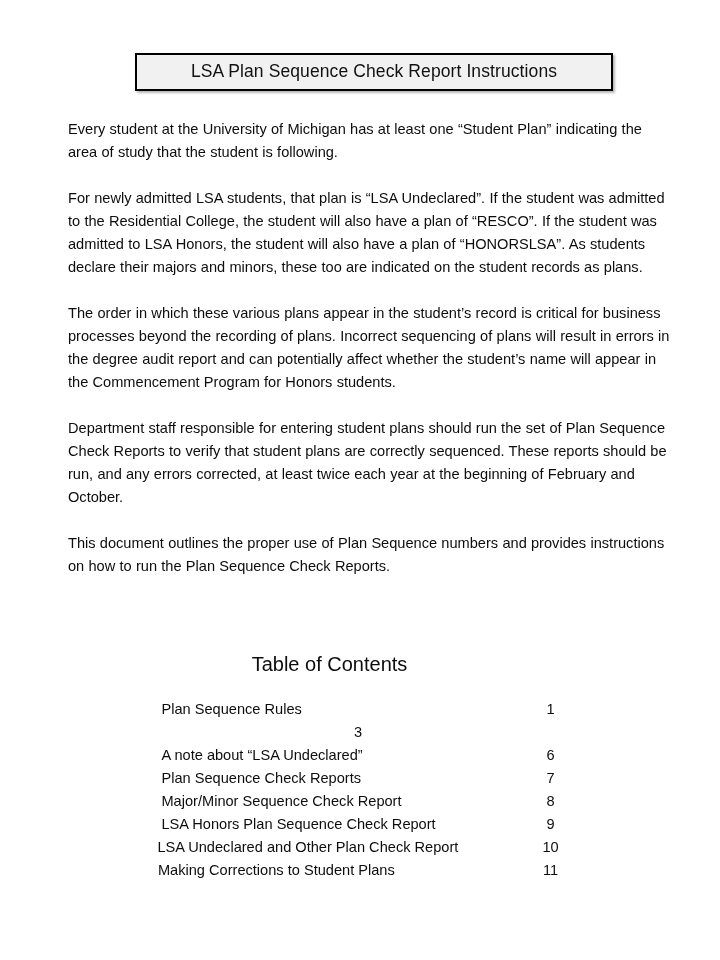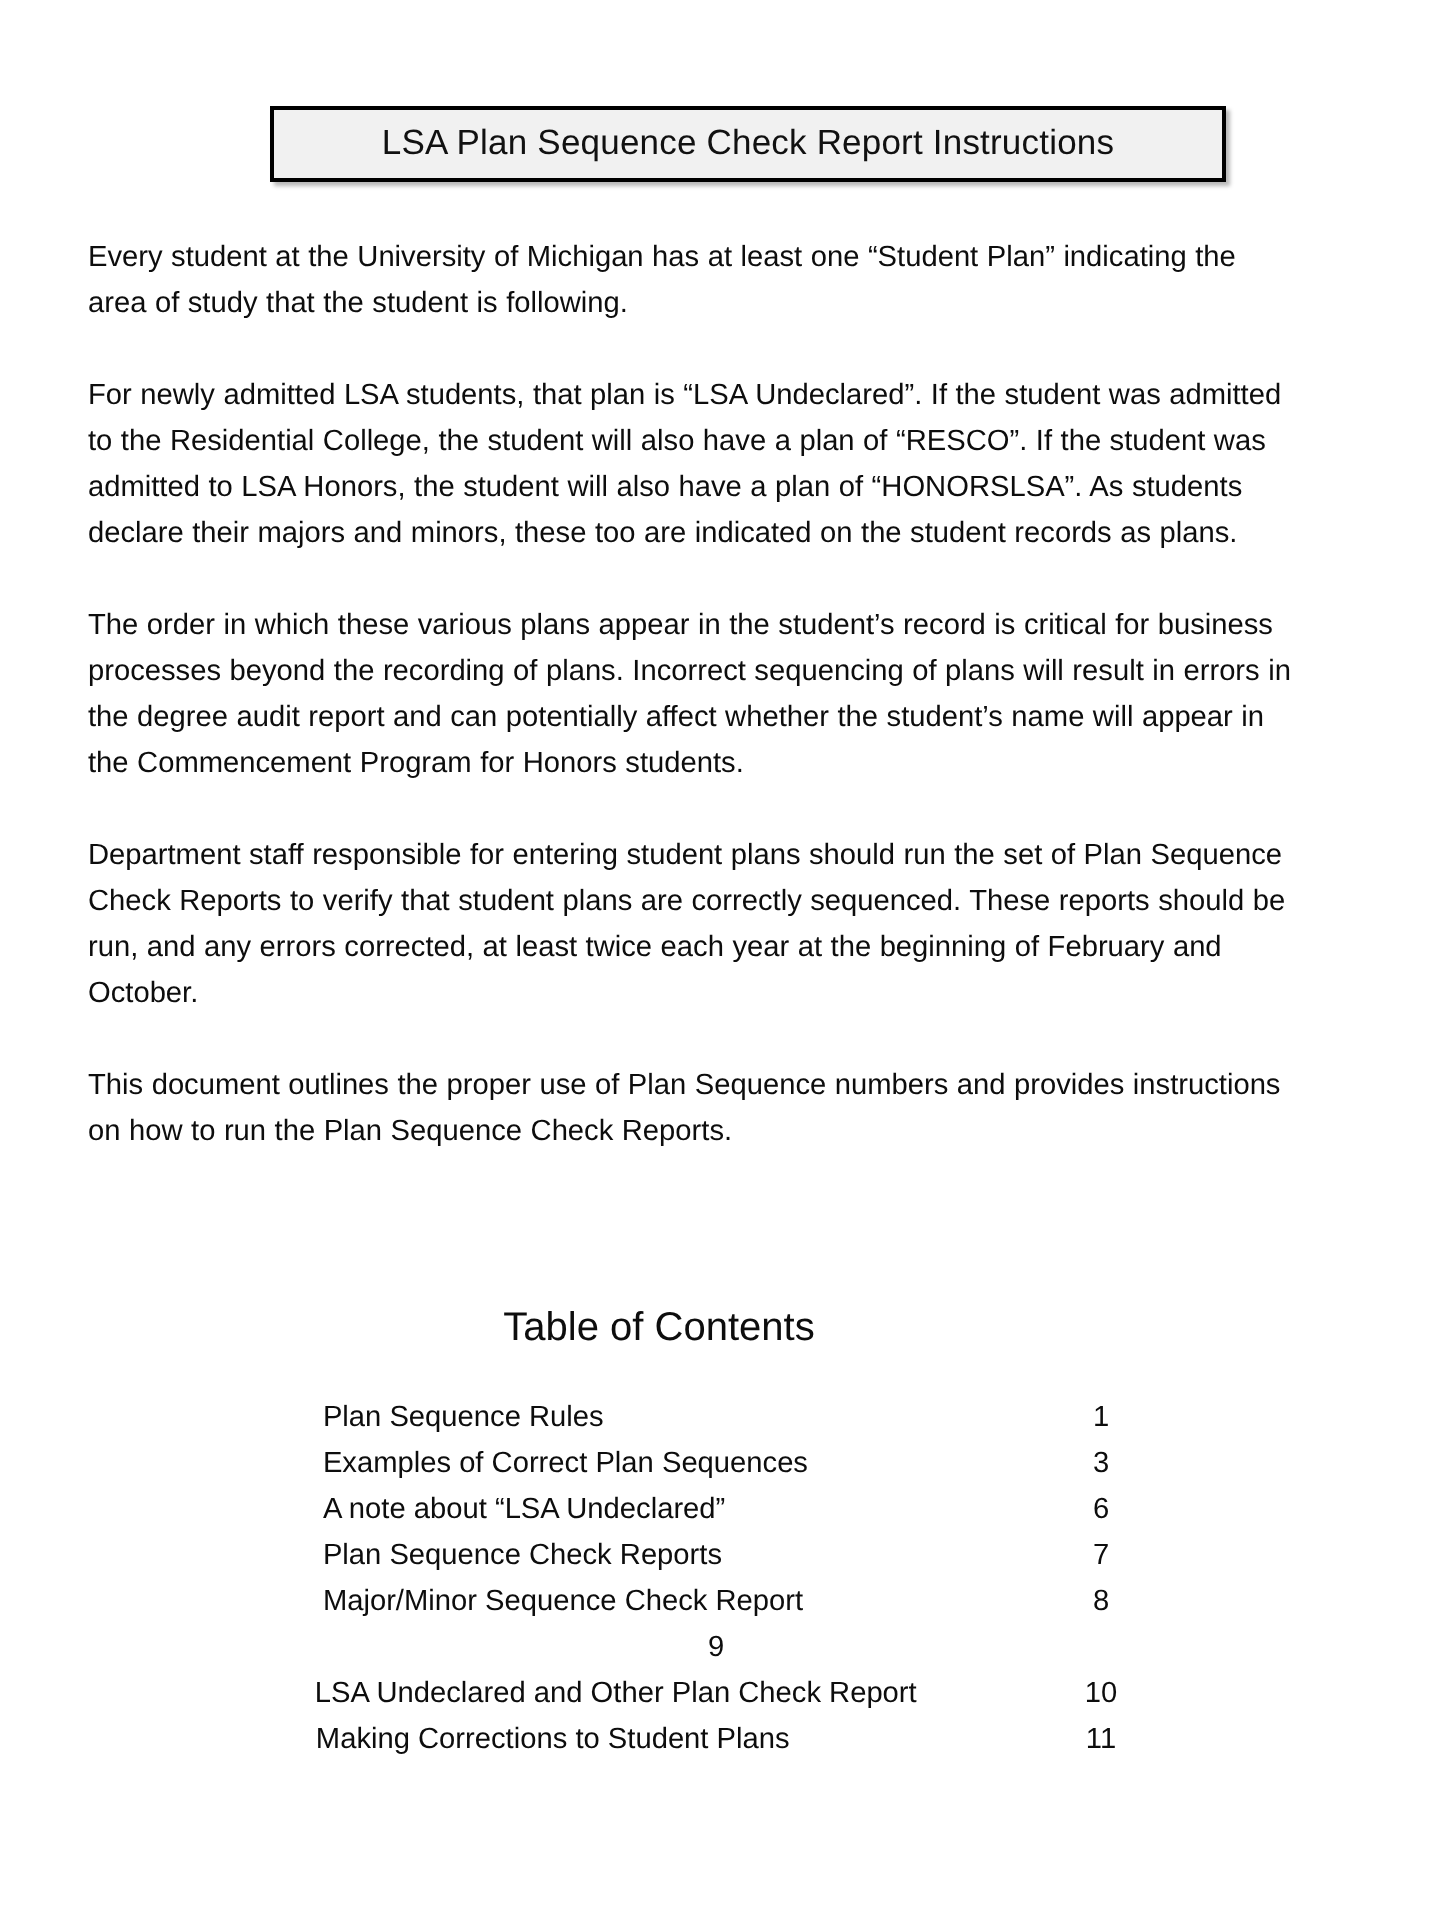--- a/index.html
+++ b/index.html
@@ -46,21 +46,21 @@
     line-height: 1;
     letter-spacing: 0.1px;
     color: #111111;
     white-space: nowrap;
     text-align: right;
   }
 
   
   .body-block {
     position: absolute;
-    left: 44px;
+    left: 68px;
     top: 118px;
     width: 604px;
   }
   .para {
     font-size: 14.6px;
     line-height: 23px;
     margin: 0 0 23px 0;
     color: #0d0d0d;
     text-align: left;
     word-spacing: 0.2px;
@@ -120,36 +120,36 @@
   </div>
 
   <div class="toc-heading">Table of Contents</div>
 
   <div class="toc-list">
     <div class="toc-row">
       <span class="toc-label">Plan Sequence Rules</span>
       <span class="toc-page">1</span>
     </div>
     <div class="toc-row">
-      <span class="toc-label">Examples of Correct Plan Sequences</span>
       <span class="toc-page">3</span>
     </div>
     <div class="toc-row">
       <span class="toc-label">A note about “LSA Undeclared”</span>
       <span class="toc-page">6</span>
     </div>
     <div class="toc-row">
       <span class="toc-label">Plan Sequence Check Reports</span>
       <span class="toc-page">7</span>
     </div>
     <div class="toc-row">
       <span class="toc-label">Major/Minor Sequence Check Report</span>
       <span class="toc-page">8</span>
     </div>
     <div class="toc-row">
+      <span class="toc-label">LSA Honors Plan Sequence Check Report</span>
       <span class="toc-page">9</span>
     </div>
     <div class="toc-row">
       <span class="toc-label">LSA Undeclared and Other Plan Check Report</span>
       <span class="toc-page">10</span>
     </div>
     <div class="toc-row">
       <span class="toc-label">Making Corrections to Student Plans</span>
       <span class="toc-page">11</span>
     </div>

